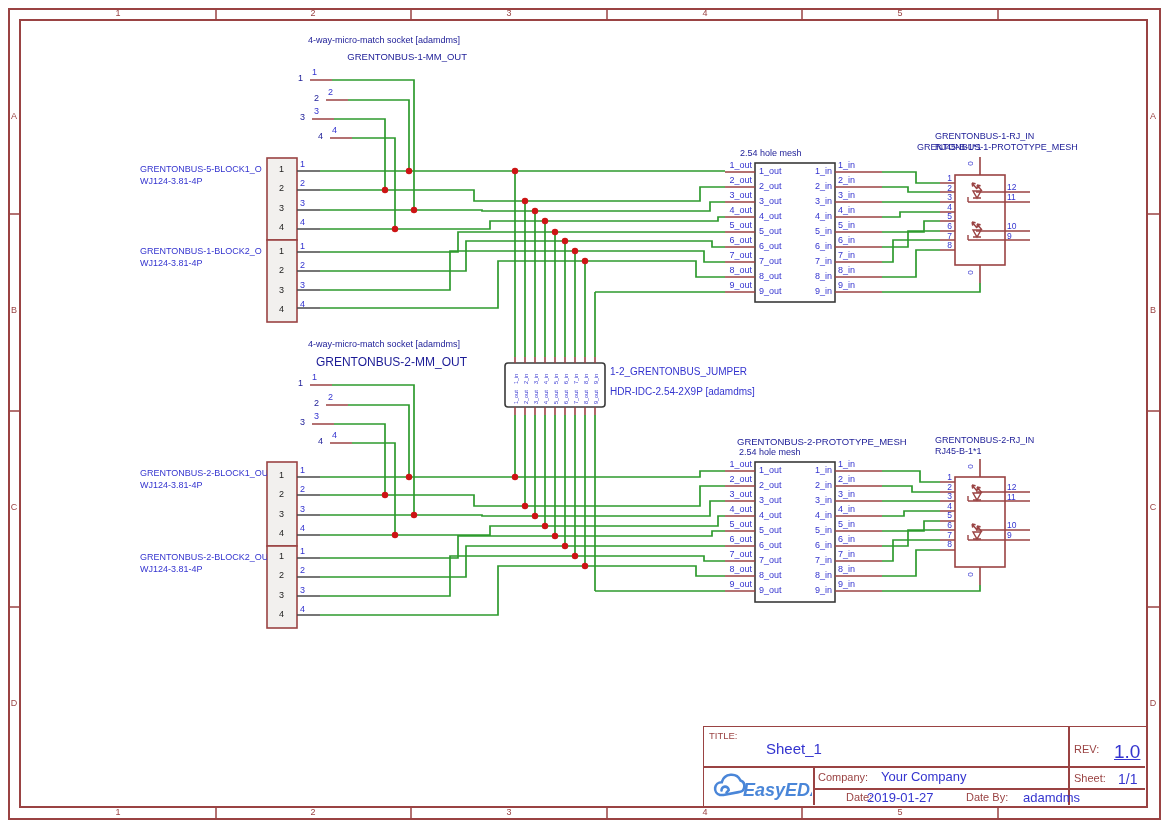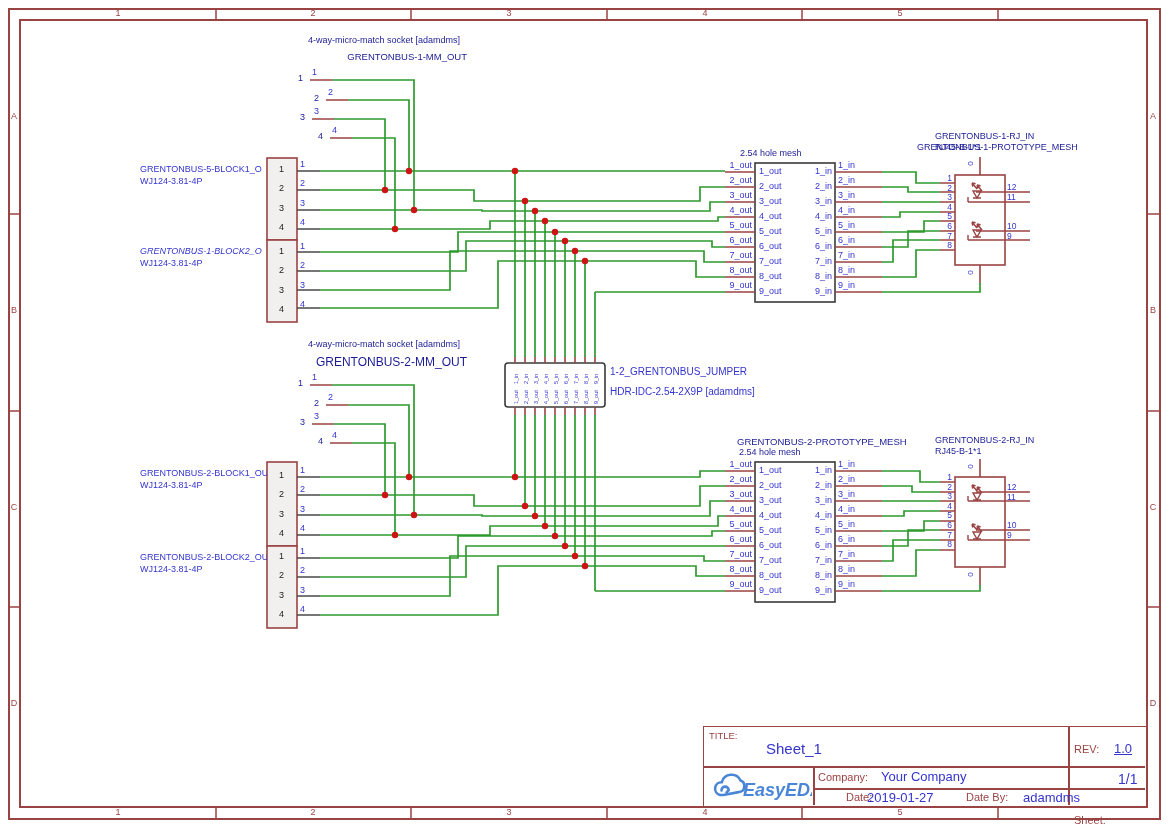--- a/index.html
+++ b/index.html
@@ -255,21 +255,21 @@
         <span>4</span>
       </div>
     <div class="pcol bl" style="left:160px;top:1px;">
         <span>1</span>
         <span>2</span>
         <span>3</span>
         <span>4</span>
       </div>
   </div>
   <div class="abs" style="left:140px;top:240px;width:250px;">
-    <div class="abs bl clip" style="left:0;top:6px;width:127px;font-size:9px;font-style:italic;">GRENTONBUS-1-BLOCK2_O</div>
+    <div class="abs bl clip" style="left:0;top:6px;width:127px;font-size:9px;">GRENTONBUS-1-BLOCK2_O</div>
     <div class="abs bl" style="left:0;top:18px;font-size:9px;">WJ124-3.81-4P</div>
     <div class="pcol" style="left:139px;top:6px;color:#222;">
         <span>1</span>
         <span>2</span>
         <span>3</span>
         <span>4</span>
       </div>
     <div class="pcol bl" style="left:160px;top:1px;">
         <span>1</span>
         <span>2</span>
@@ -486,31 +486,31 @@
   </div>
 
   <div class="tb">
     <div class="ln" style="left:0;top:39px;width:441px;height:1.5px;"></div>
     <div class="ln" style="left:109px;top:61px;width:332px;height:1.5px;"></div>
     <div class="ln" style="left:109px;top:39px;width:1.5px;height:39px;"></div>
     <div class="ln" style="left:364px;top:0;width:1.5px;height:78px;"></div>
     <div class="abs dr" style="left:5px;top:3px;font-size:9.5px;">TITLE:</div>
     <div class="abs bl" style="left:62px;top:13px;font-size:15px;">Sheet_1</div>
     <div class="abs dr" style="left:370px;top:16px;font-size:11px;">REV:</div>
-    <div class="abs bl" style="left:410px;top:14px;font-size:13px;text-decoration:underline;">1.0</div>
+    <div class="abs bl" style="left:410px;top:14px;font-size:19px;text-decoration:underline;">1.0</div>
     <svg class="abs" style="left:8px;top:44px;" width="100" height="32" viewBox="0 0 100 32">
       <g stroke="#4a86d8" fill="none" stroke-width="2.6" stroke-linecap="round">
         <path d="M8 24 a6.5 6.5 0 0 1 1.8 -12.8 A10 10 0 0 1 28.5 9.5 a6 6 0 0 1 -2 11.6 l-15 2.9 z"></path>
         <path d="M9.5 19.5 a3.6 3.6 0 1 1 7.2 -0.5 l-2.2 2.6"></path>
       </g>
       <text x="31" y="25" font-size="18" font-style="italic" font-weight="bold" fill="#4a86d8" font-family="Liberation Sans, sans-serif">EasyEDA</text>
     </svg>
     <div class="abs dr" style="left:114px;top:44px;font-size:11px;">Company:</div>
     <div class="abs bl" style="left:177px;top:42px;font-size:13px;">Your Company</div>
-    <div class="abs dr" style="left:370px;top:45px;font-size:11px;margin-top:42px;">Sheet:</div>
+    <div class="abs dr" style="left:370px;top:45px;font-size:11px;">Sheet:</div>
     <div class="abs bl" style="left:414px;top:44px;font-size:14px;">1/1</div>
     <div class="abs dr" style="left:114px;top:64px;font-size:11px;padding-left:28px;">Date:</div>
     <div class="abs bl" style="left:163px;top:63px;font-size:13px;">2019-01-27</div>
     <div class="abs dr" style="left:262px;top:64px;font-size:11px;">Date By:</div>
     <div class="abs bl" style="left:319px;top:63px;font-size:13px;">adamdms</div>
   </div>
 
 </div>
 
 </body></html>

